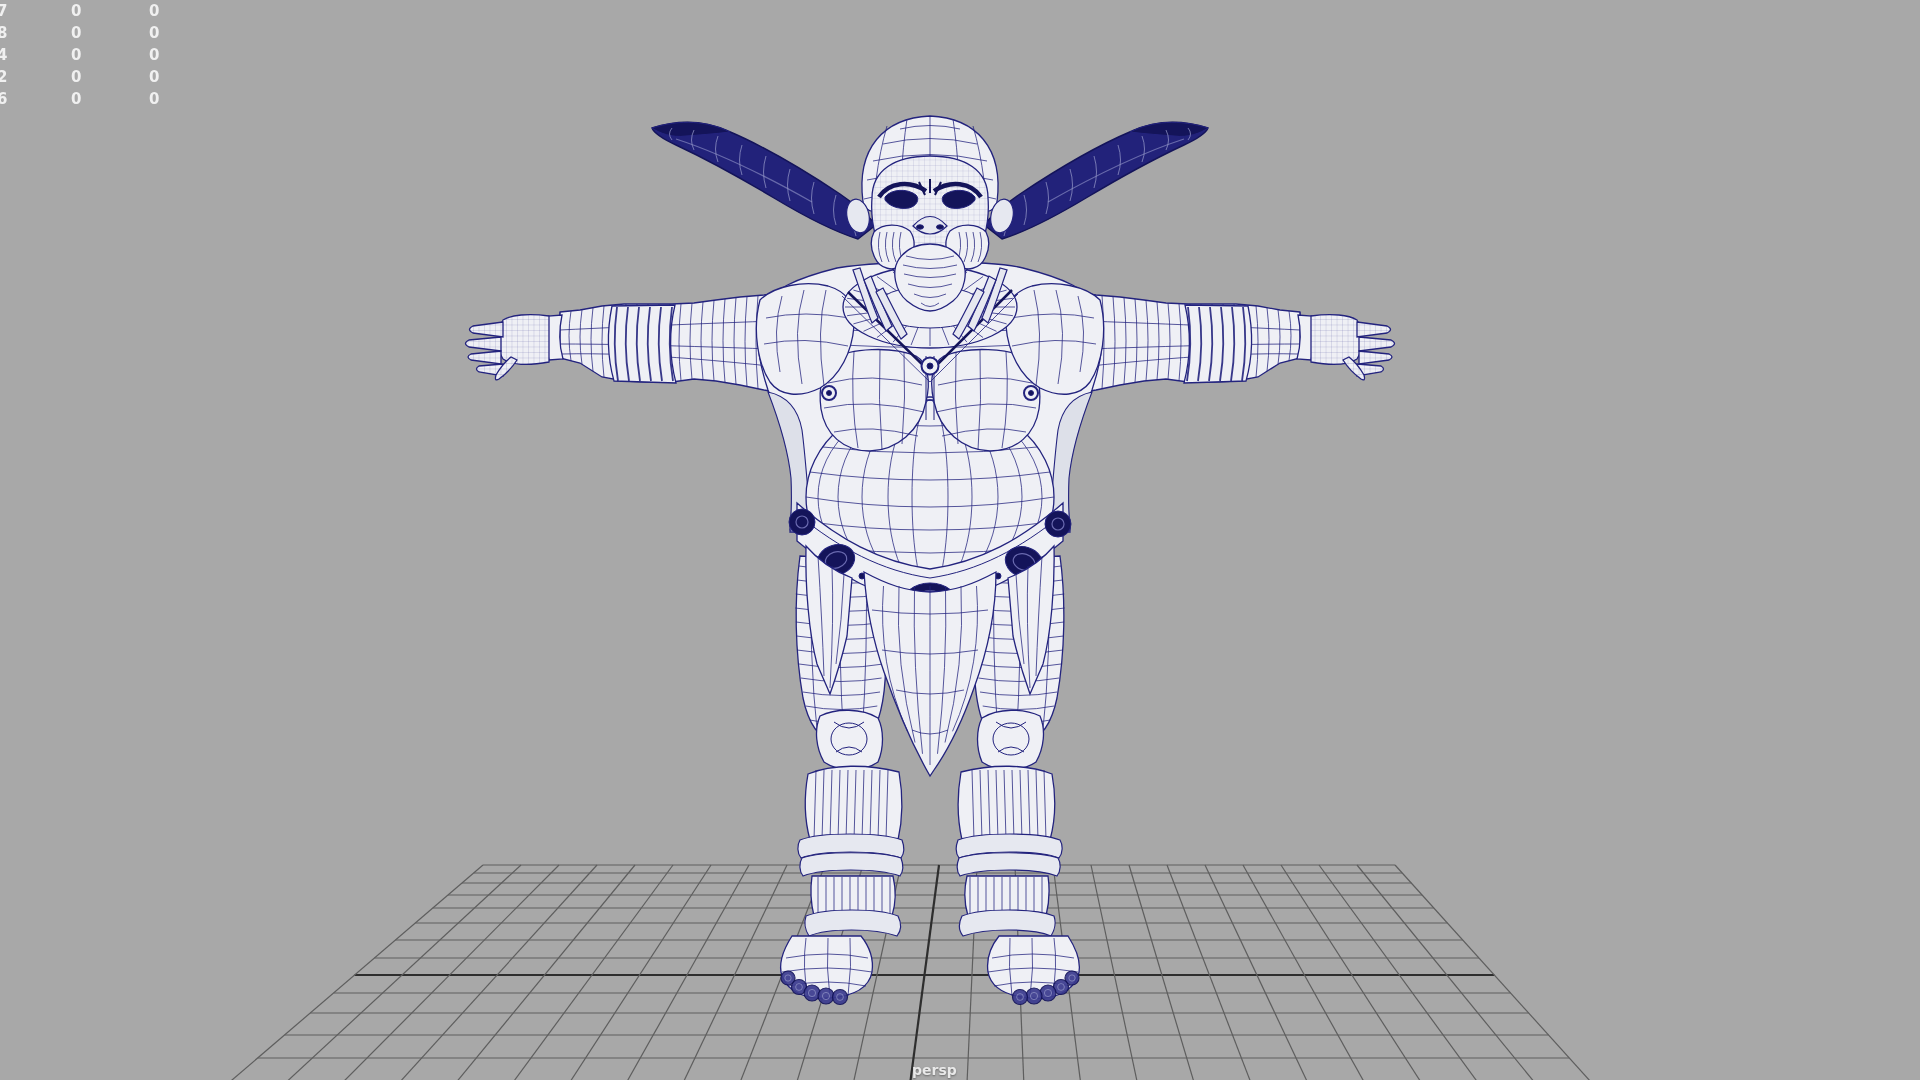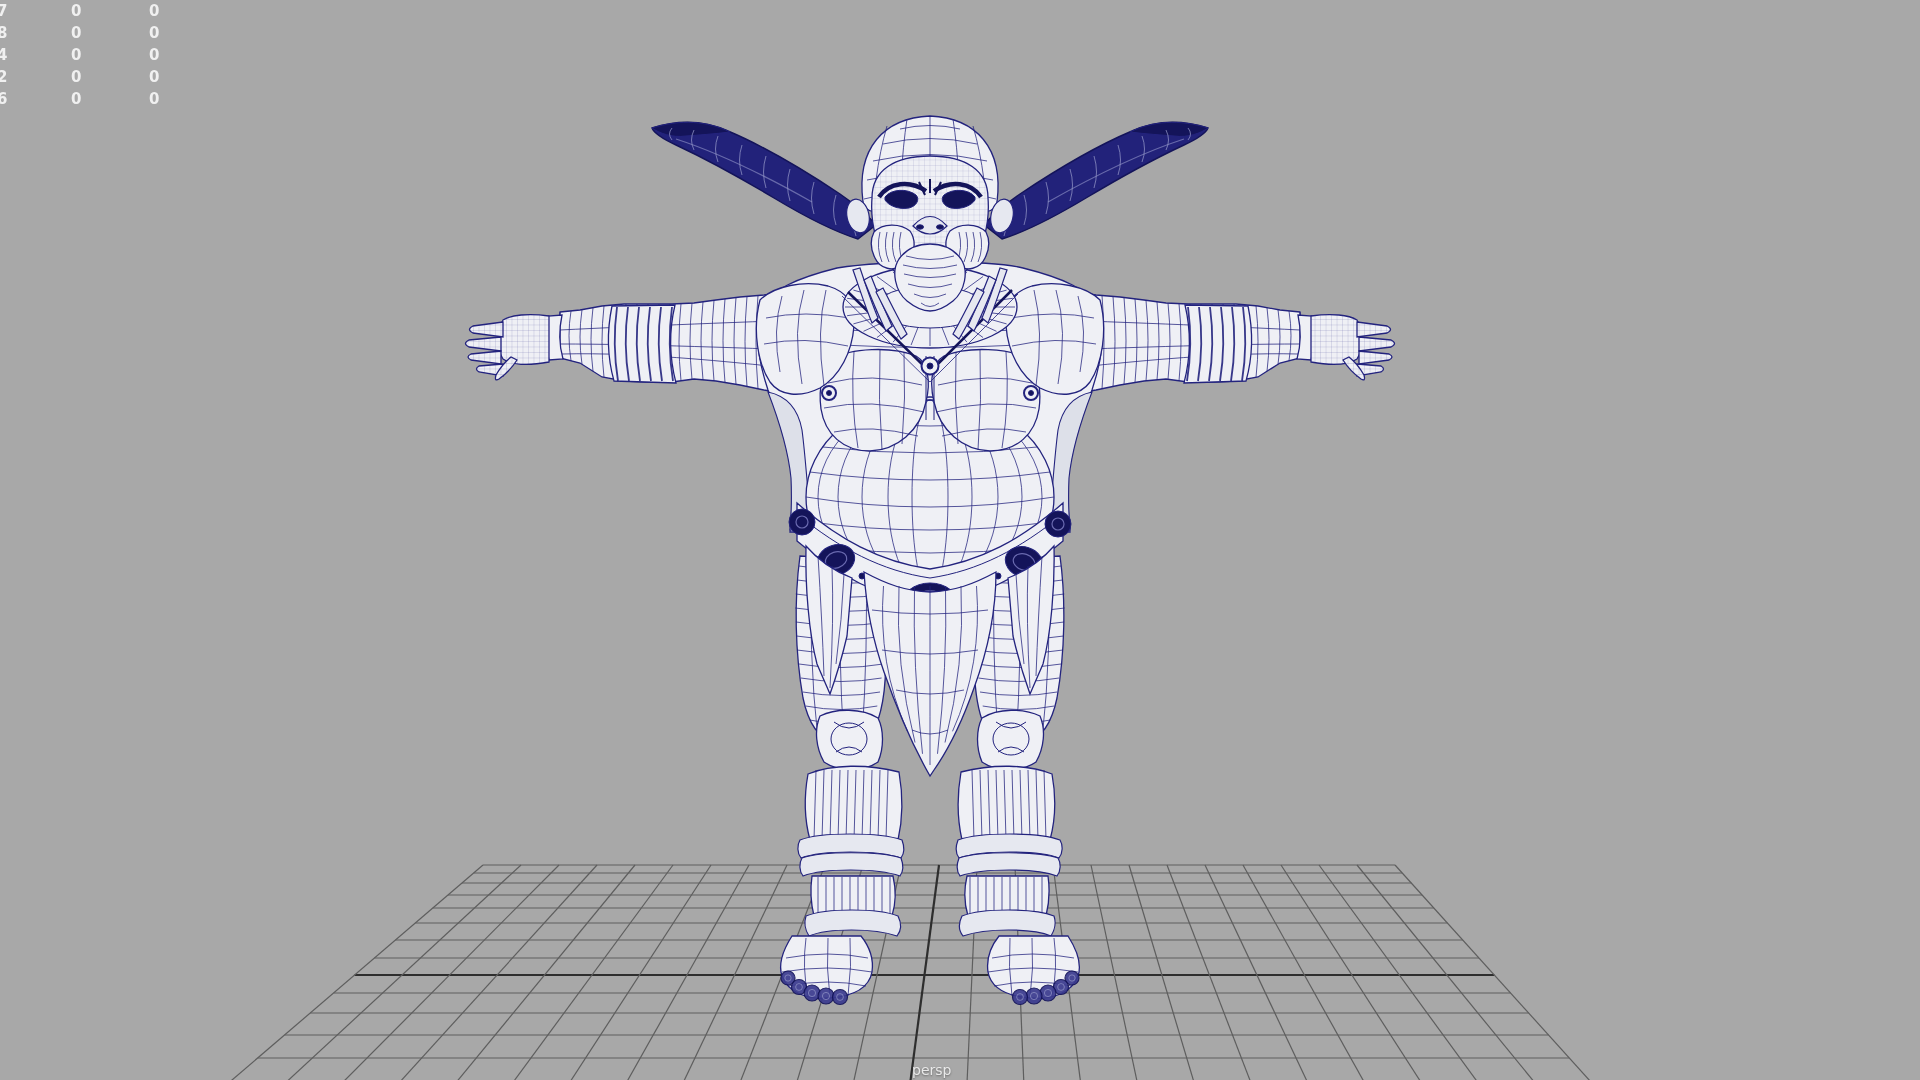--- a/index.html
+++ b/index.html
@@ -2,21 +2,21 @@
 <html style="--bg: #a8a8a8; --wire: #23237e; --wiredark: #14145a; --surface: #eff0f5; --hudtext: #f0f0f0; --vplabel: #e9e9e9;"><head>
 <meta charset="utf-8">
 <style>
   html,body{margin:0;padding:0;width:1920px;height:1080px;overflow:hidden;
     background:var(--bg,#a8a8a8);font-family:"DejaVu Sans","Liberation Sans",sans-serif;}
   #viewport{position:absolute;inset:0;width:1920px;height:1080px;}
   #scene{position:absolute;inset:0;}
   .hud-cell{position:absolute;color:var(--hudtext,#f0f0f0);font-size:15px;font-weight:bold;
     line-height:16px;user-select:none;}
   #persp-label{position:absolute;left:912px;top:1062px;color:var(--vplabel,#e9e9e9);
-    font-size:14px;font-weight:normal;text-shadow:0 1px 2px rgba(50,50,50,.55);user-select:none;}
+    font-size:14px;font-weight:bold;text-shadow:0 1px 2px rgba(50,50,50,.55);user-select:none;}
   
   .w{stroke:var(--wire,#23237e);fill:none;stroke-width:1;}
   .w8{stroke:var(--wire,#23237e);fill:none;stroke-width:.9;opacity:.85;}
   .wf{stroke:var(--wire,#23237e);fill:var(--surface,#eff0f5);stroke-width:1.3;}
   .wf2{stroke:var(--wire,#23237e);fill:#e6e8f0;stroke-width:1.2;}
   .wd{stroke:var(--wiredark,#14145a);fill:none;}
   .dk{fill:var(--wiredark,#14145a);stroke:var(--wire,#23237e);stroke-width:1;}
   .horn{fill:#22227a;stroke:var(--wiredark,#14145a);stroke-width:1.4;}
   .shade{fill:#dde0e9;stroke:var(--wire,#23237e);stroke-width:1.1;}
   .ringlt{stroke:#8e91c4;stroke-width:1.2;fill:none;opacity:.65;}

